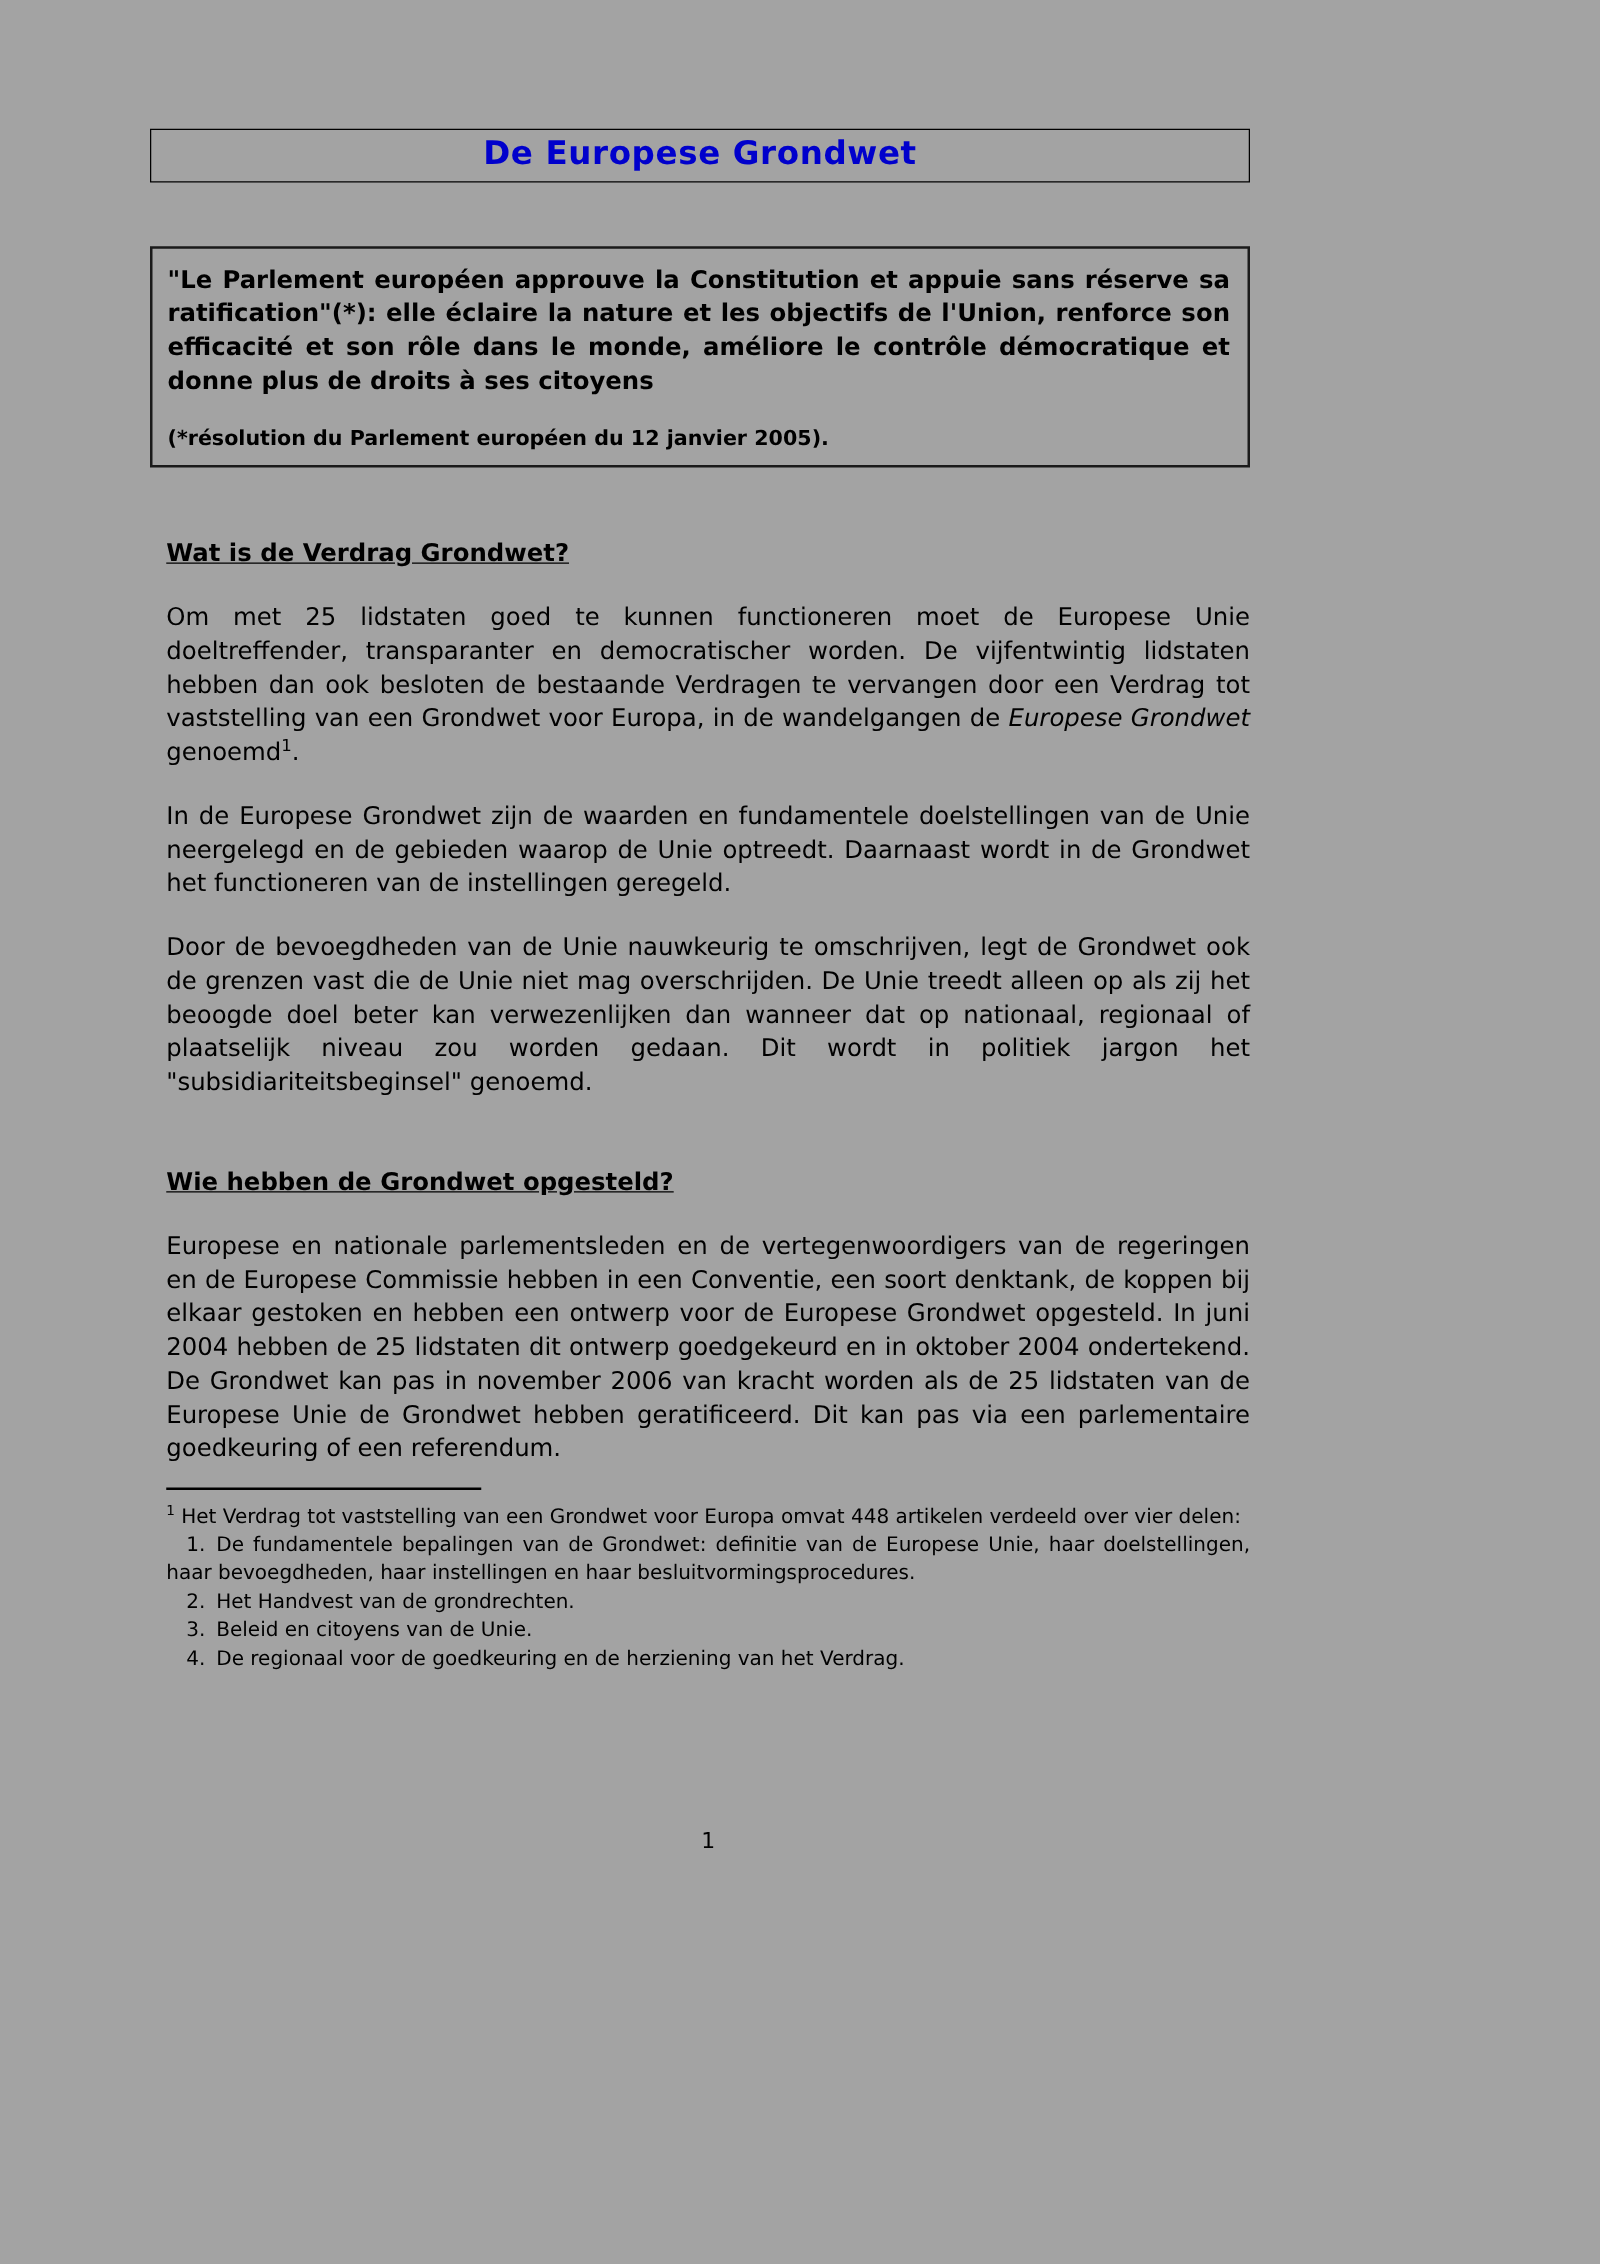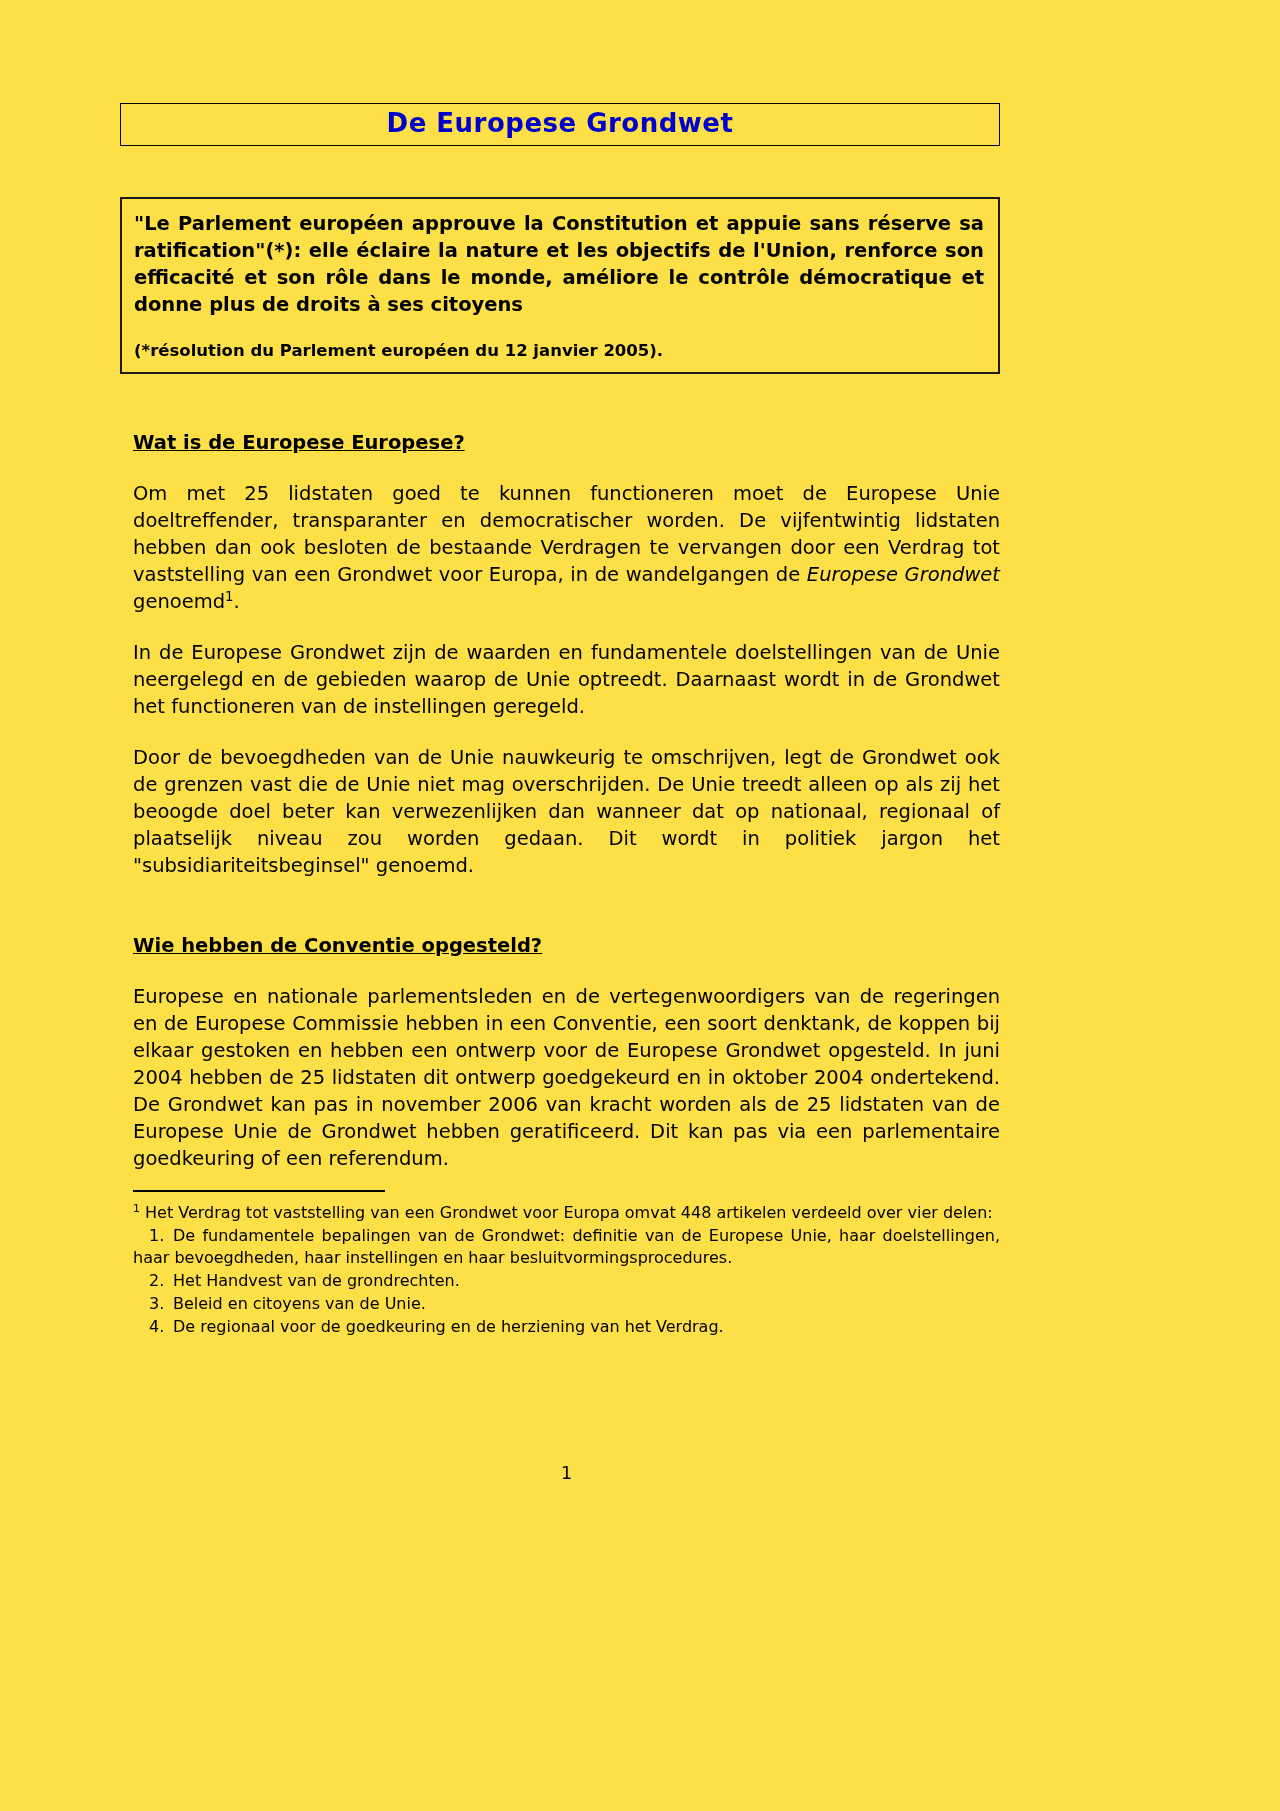--- a/index.html
+++ b/index.html
@@ -1,20 +1,20 @@
 <!DOCTYPE html>
 <html><head>
 <meta charset="utf-8">
 <style>
   * { margin:0; padding:0; box-sizing:border-box; }
   html,body { background:#ffffff; }
   .page {
     position:relative;
     width:1280px; height:1811px;
-    background:#fde047;
+    background:#a3a3a3;
     font-family:"DejaVu Sans","Liberation Sans",sans-serif;
     color:#000;
     overflow:hidden;
   }
   .content { position:absolute; left:133px; top:103px; width:867px; }
 
   .title-box {
     margin-left:-13px; width:880px;
     border:1px solid #000;
     text-align:center;
@@ -60,30 +60,30 @@
 
     <div class="title-box">
       <span class="title-text">De Europese Grondwet</span>
     </div>
 
     <div class="quote-box">
       <p class="quote-text">"Le Parlement européen approuve la Constitution et appuie sans réserve sa ratification"(*): elle éclaire la nature et les objectifs de l'Union, renforce son efficacité et son rôle dans le monde, améliore le contrôle démocratique et donne plus de droits à ses citoyens</p>
       <p class="quote-source">(*résolution du Parlement européen du 12 janvier 2005).</p>
     </div>
 
-    <h2 class="heading h-s1">Wat is de Europese Europese?</h2>
+    <h2 class="heading h-s1">Wat is de Verdrag Grondwet?</h2>
 
     <p class="body-p"><span>Om met 25 lidstaten goed te kunnen functioneren moet de Europese Unie doeltreffender, transparanter en democratischer worden. De vijfentwintig lidstaten hebben dan ook besloten de bestaande Verdragen te vervangen door een Verdrag tot vaststelling van een Grondwet voor Europa, in de wandelgangen de </span><i>Europese Grondwet</i><span> genoemd</span><sup>1</sup><span>.</span></p>
 
     <p class="body-p">In de Europese Grondwet zijn de waarden en fundamentele doelstellingen van de Unie neergelegd en de gebieden waarop de Unie optreedt. Daarnaast wordt in de Grondwet het functioneren van de instellingen geregeld.</p>
 
     <p class="body-p">Door de bevoegdheden van de Unie nauwkeurig te omschrijven, legt de Grondwet ook de grenzen vast die de Unie niet mag overschrijden. De Unie treedt alleen op als zij het beoogde doel beter kan verwezenlijken dan wanneer dat op nationaal, regionaal of plaatselijk niveau zou worden gedaan. Dit wordt in politiek jargon het "subsidiariteitsbeginsel" genoemd.</p>
 
 
-    <h2 class="heading h-s2">Wie hebben de Conventie opgesteld?</h2>
+    <h2 class="heading h-s2">Wie hebben de Grondwet opgesteld?</h2>
 
     <p class="body-p">Europese en nationale parlementsleden en de vertegenwoordigers van de regeringen en de Europese Commissie hebben in een Conventie, een soort denktank, de koppen bij elkaar gestoken en hebben een ontwerp voor de Europese Grondwet opgesteld. In juni 2004 hebben de 25 lidstaten dit ontwerp goedgekeurd en in oktober 2004 ondertekend. De Grondwet kan pas in november 2006 van kracht worden als de 25 lidstaten van de Europese Unie de Grondwet hebben geratificeerd. Dit kan pas via een parlementaire goedkeuring of een referendum.</p>
 
 
     <div class="footnote">
       <div class="fn-rule"></div>
       <p class="fn fn-intro"><sup>1</sup><span> Het Verdrag tot vaststelling van een Grondwet voor Europa omvat 448 artikelen verdeeld over vier delen:</span></p>
       <p class="fn fn-item"><span class="fn-num">1.</span><span>De fundamentele bepalingen van de Grondwet: definitie van de Europese Unie, haar doelstellingen, haar bevoegdheden, haar instellingen en haar besluitvormingsprocedures.</span></p>
       <p class="fn fn-item"><span class="fn-num">2.</span><span>Het Handvest van de grondrechten.</span></p>
       <p class="fn fn-item"><span class="fn-num">3.</span><span>Beleid en citoyens van de Unie.</span></p>

